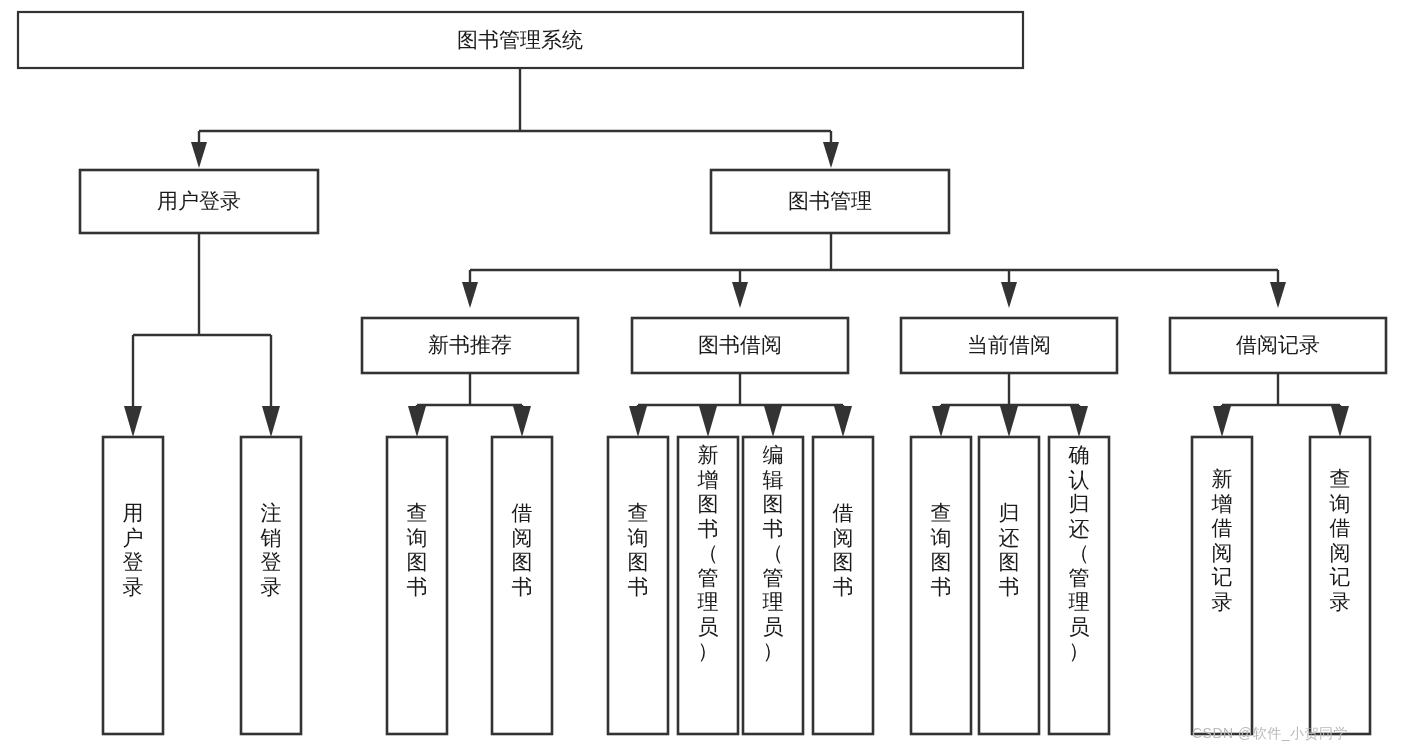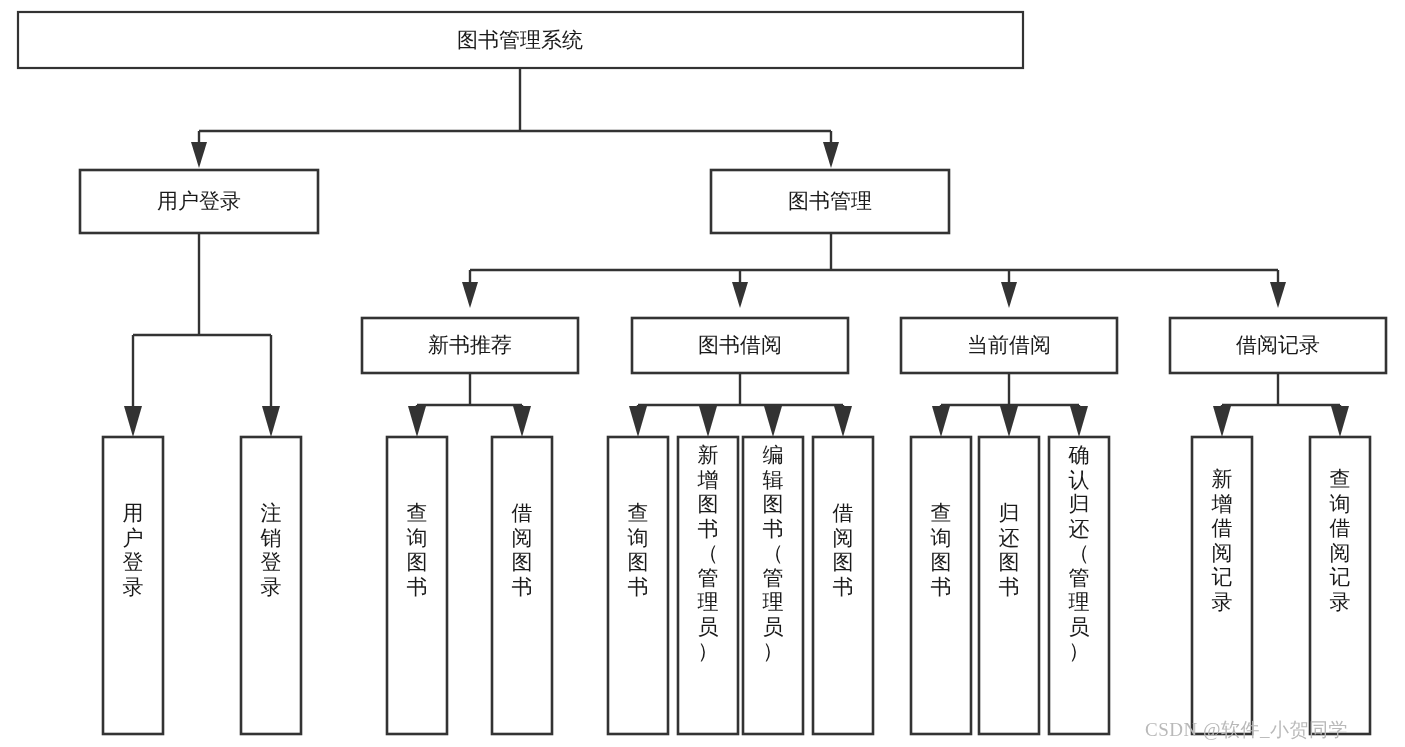--- a/index.html
+++ b/index.html
@@ -55,22 +55,22 @@
   .node-label-v {
     font-family: "Liberation Sans", "DejaVu Sans", sans-serif;
     font-size: 21px;
     fill: #1a1a1a;
     text-anchor: middle;
   }
   .watermark {
     position: absolute;
     right: 8px;
     bottom: 4px;
-    font-family: Liberation Serif, serif;
-    font-size: 19px;
+    font-family: Liberation Sans, sans-serif;
+    font-size: 14px;
     color: #b9b9b9;
     letter-spacing: 0.5px;
     white-space: nowrap;
     pointer-events: none;
   }
 </style>
 </head>
 <body>
 
 <div id="diagram-root">

